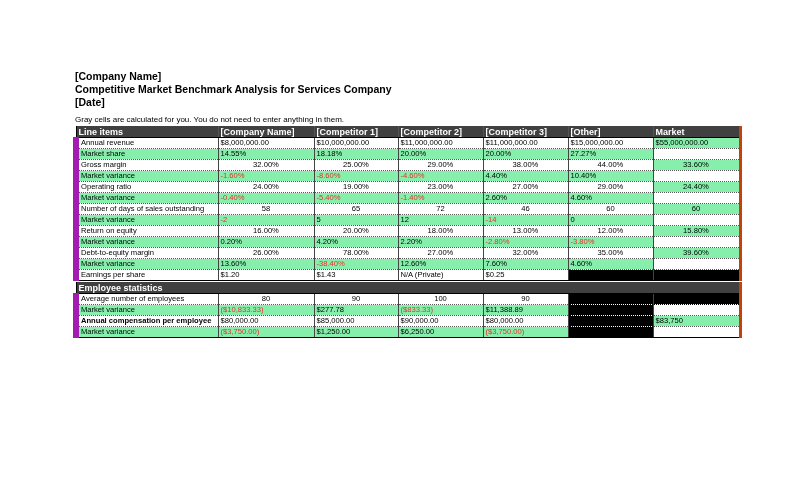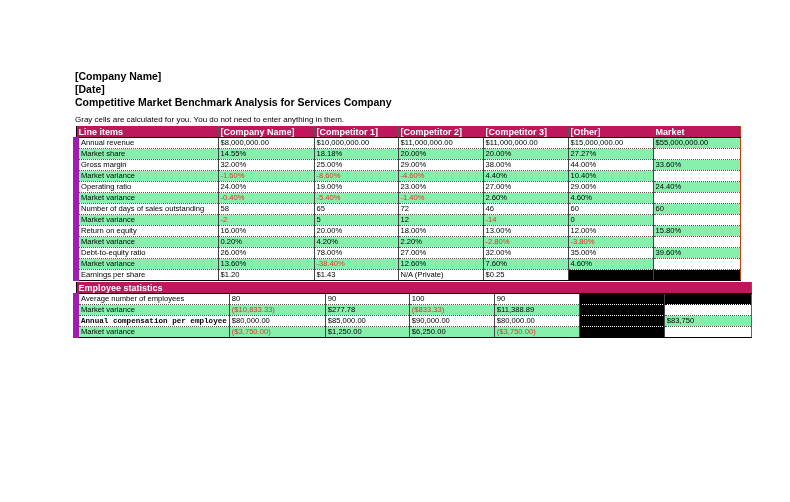--- a/index.html
+++ b/index.html
@@ -4,41 +4,41 @@
 <style>
   html, body { margin: 0; padding: 0; background: #ffffff; }
   body { width: 790px; height: 502px; position: relative; overflow: hidden;
          font-family: "Liberation Sans", sans-serif; color: #000; }
   .title-block { position: absolute; left: 75px; top: 70px; font-weight: bold; font-size: 10.5px; line-height: 13px; }
   .note { position: absolute; left: 75px; top: 115px; font-size: 8px; line-height: 10px; }
   table { position: absolute; left: 73px; border-collapse: collapse; table-layout: fixed; font-size: 7.6px; }
   td { height: 10px; padding: 0 2px; line-height: 10px; white-space: nowrap; overflow: hidden;
        border-bottom: 1px dotted #555; border-left: 1px solid #444; }
   td:first-child { border-left: 6px solid #a21caf; }
-  td:last-child { border-right: 1px solid #c2410c; margin-left: 8px; }
-  tr.hdr td { background: #be185d; color: #fff; font-weight: bold; font-size: 9px; height: 11px; border-bottom: 1px solid #000; border-left: 1px solid #555; }
+  td:last-child { border-right: 3px solid #c2410c; margin-left: 8px; }
+  tr.hdr td { background: #404040; color: #fff; font-weight: bold; font-size: 9px; height: 11px; border-bottom: 1px solid #000; border-left: 1px solid #555; }
   tr.hdr td:first-child { border-left: 1px solid #000; }
-  .c { }
+  .c { text-align: center; }
   .r { text-align: left; }
   .l { text-align: left; }
   .g { background: #86efac; }
   .neg { color: #e8302a; }
   .blk { background: #000; border-bottom-color: #000; }
-  .bold { font-weight: bold; font-family: Liberation Mono, monospace; }
+  .bold { font-weight: bold; }
   tr.last td { border-bottom: 1px solid #000; }
   #main-table { top: 126px; }
   #emp-table { top: 282px; }
 </style>
 </head>
 <body>
 
 <div class="title-block">
   <div>[Company Name]</div>
+  <div>Competitive Market Benchmark Analysis for Services Company</div>
   <div>[Date]</div>
-  <div>Competitive Market Benchmark Analysis for Services Company</div>
 </div>
 <div class="note">Gray cells are calculated for you. You do not need to enter anything in them.</div>
 
 <table id="main-table">
   <colgroup>
     <col style="width:142px">
       <col style="width:96px">
       <col style="width:84px">
       <col style="width:85px">
       <col style="width:85px">
@@ -150,21 +150,21 @@
     <td class="g">Market variance</td>
     <td class="l g">0.20%</td>
     <td class="l g">4.20%</td>
     <td class="l g">2.20%</td>
     <td class="l g neg">-2.80%</td>
     <td class="l g neg">-3.80%</td>
     <td></td>
   </tr>
 
   <tr>
-    <td>Debt-to-equity ratio</td>
+    <td>Debt-to-equity margin</td>
     <td class="c">26.00%</td>
     <td class="c">78.00%</td>
     <td class="c">27.00%</td>
     <td class="c">32.00%</td>
     <td class="c">35.00%</td>
     <td class="c g">39.60%</td>
   </tr>
 
   <tr>
     <td class="g">Market variance</td>

